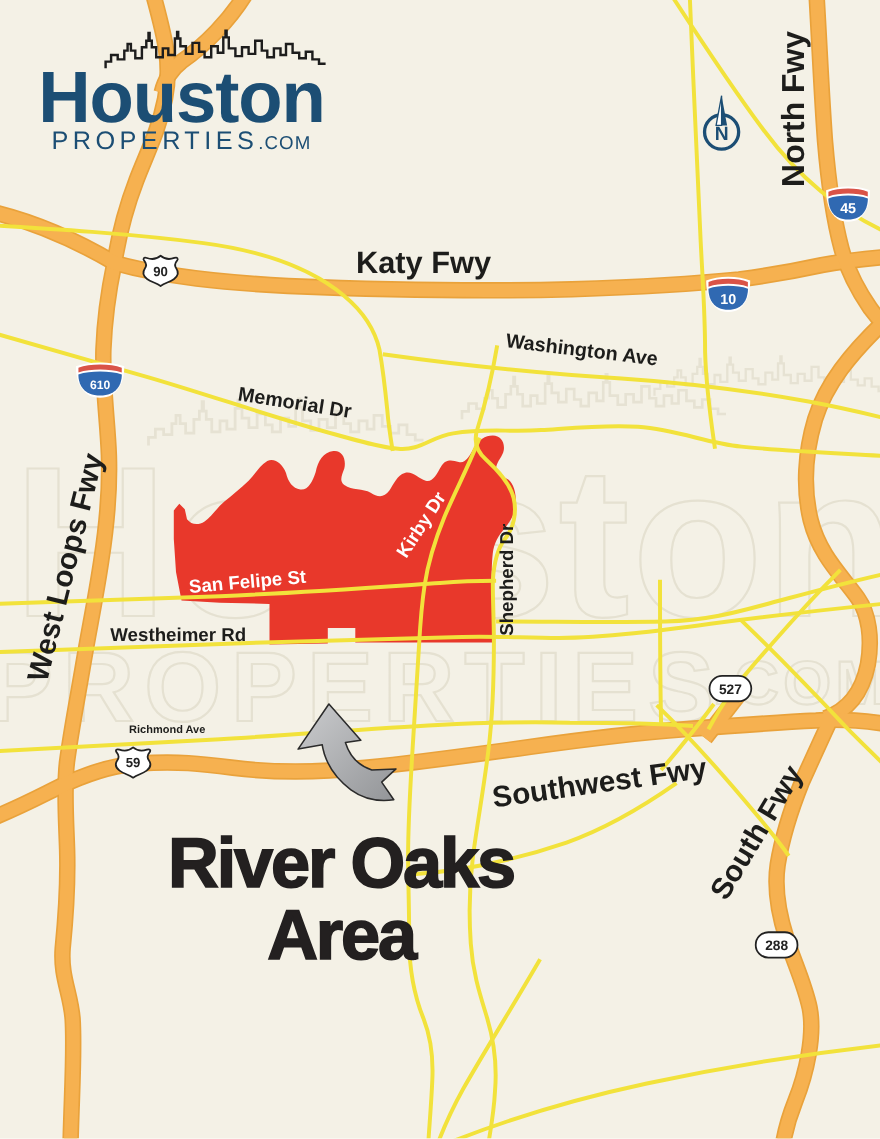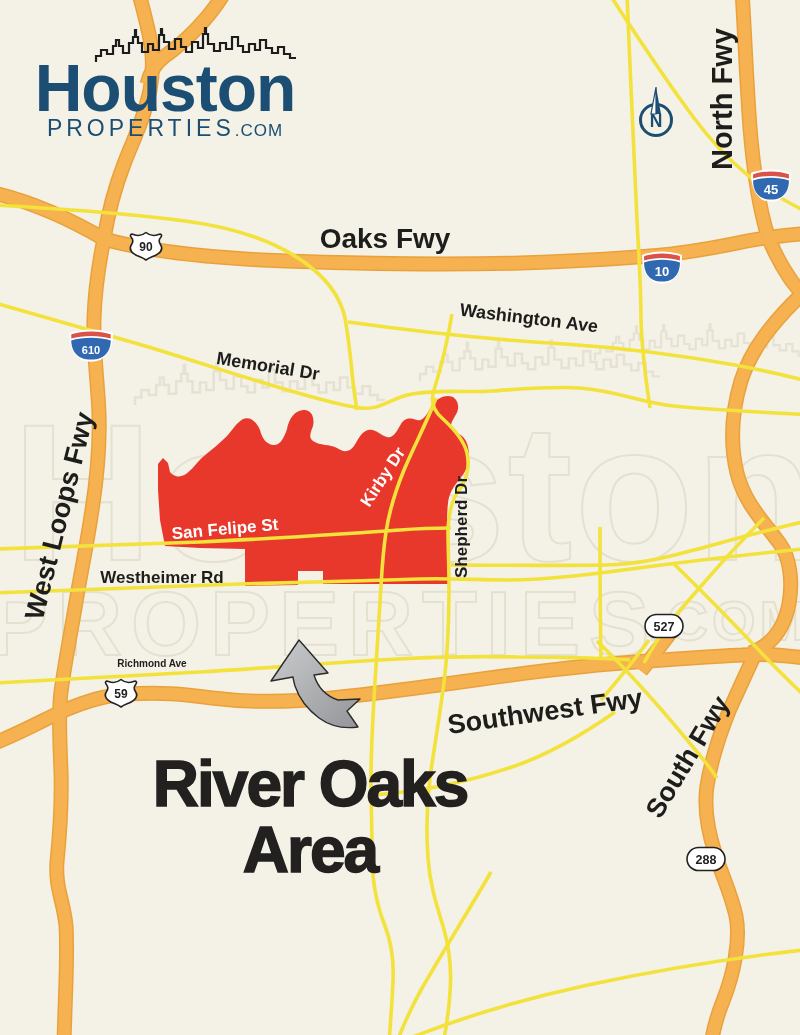--- a/index.html
+++ b/index.html
@@ -156,21 +156,21 @@
     </g>
 
     <use href="#skyline" transform="translate(96,26)" class="logo-sky"></use>
   </svg>
 
   <div class="labels">
 
     <div class="logo-line1">Houston</div>
     <div class="logo-line2"><span>PROPERTIES</span><span class="tld">.COM</span></div>
 
-    <div class="label" style="left:385px;top:239px;font-size:28px;font-weight:bold;transform:translate(-50%,-50%);">Oaks Fwy</div>
+    <div class="label" style="left:385px;top:239px;font-size:28px;font-weight:bold;transform:translate(-50%,-50%);">Katy Fwy</div>
     <div class="label" style="left:722px;top:99px;font-size:29px;font-weight:bold;transform:translate(-50%,-50%) rotate(-90deg);">North Fwy</div>
     <div class="label" style="left:529px;top:318px;font-size:18px;font-weight:bold;transform:translate(-50%,-50%) rotate(7deg);">Washington Ave</div>
     <div class="label" style="left:268px;top:366px;font-size:18px;font-weight:bold;transform:translate(-50%,-50%) rotate(9deg);">Memorial Dr</div>
     <div class="label" style="left:60px;top:516px;font-size:27px;font-weight:bold;transform:translate(-50%,-50%) rotate(-76deg);">West Loops Fwy</div>
     <div class="label white" style="left:225px;top:529px;font-size:17px;font-weight:bold;transform:translate(-50%,-50%) rotate(-5deg);">San Felipe St</div>
     <div class="label white" style="left:383px;top:477px;font-size:17px;font-weight:bold;transform:translate(-50%,-50%) rotate(-57deg);">Kirby Dr</div>
     <div class="label" style="left:461px;top:527px;font-size:17px;font-weight:bold;transform:translate(-50%,-50%) rotate(-90deg);">Shepherd Dr</div>
     <div class="label" style="left:162px;top:577px;font-size:17px;font-weight:bold;transform:translate(-50%,-50%);">Westheimer Rd</div>
     <div class="label" style="left:152px;top:664px;font-size:10px;font-weight:bold;transform:translate(-50%,-50%);">Richmond Ave</div>
     <div class="label" style="left:545px;top:712px;font-size:27px;font-weight:bold;transform:translate(-50%,-50%) rotate(-8deg);">Southwest Fwy</div>

